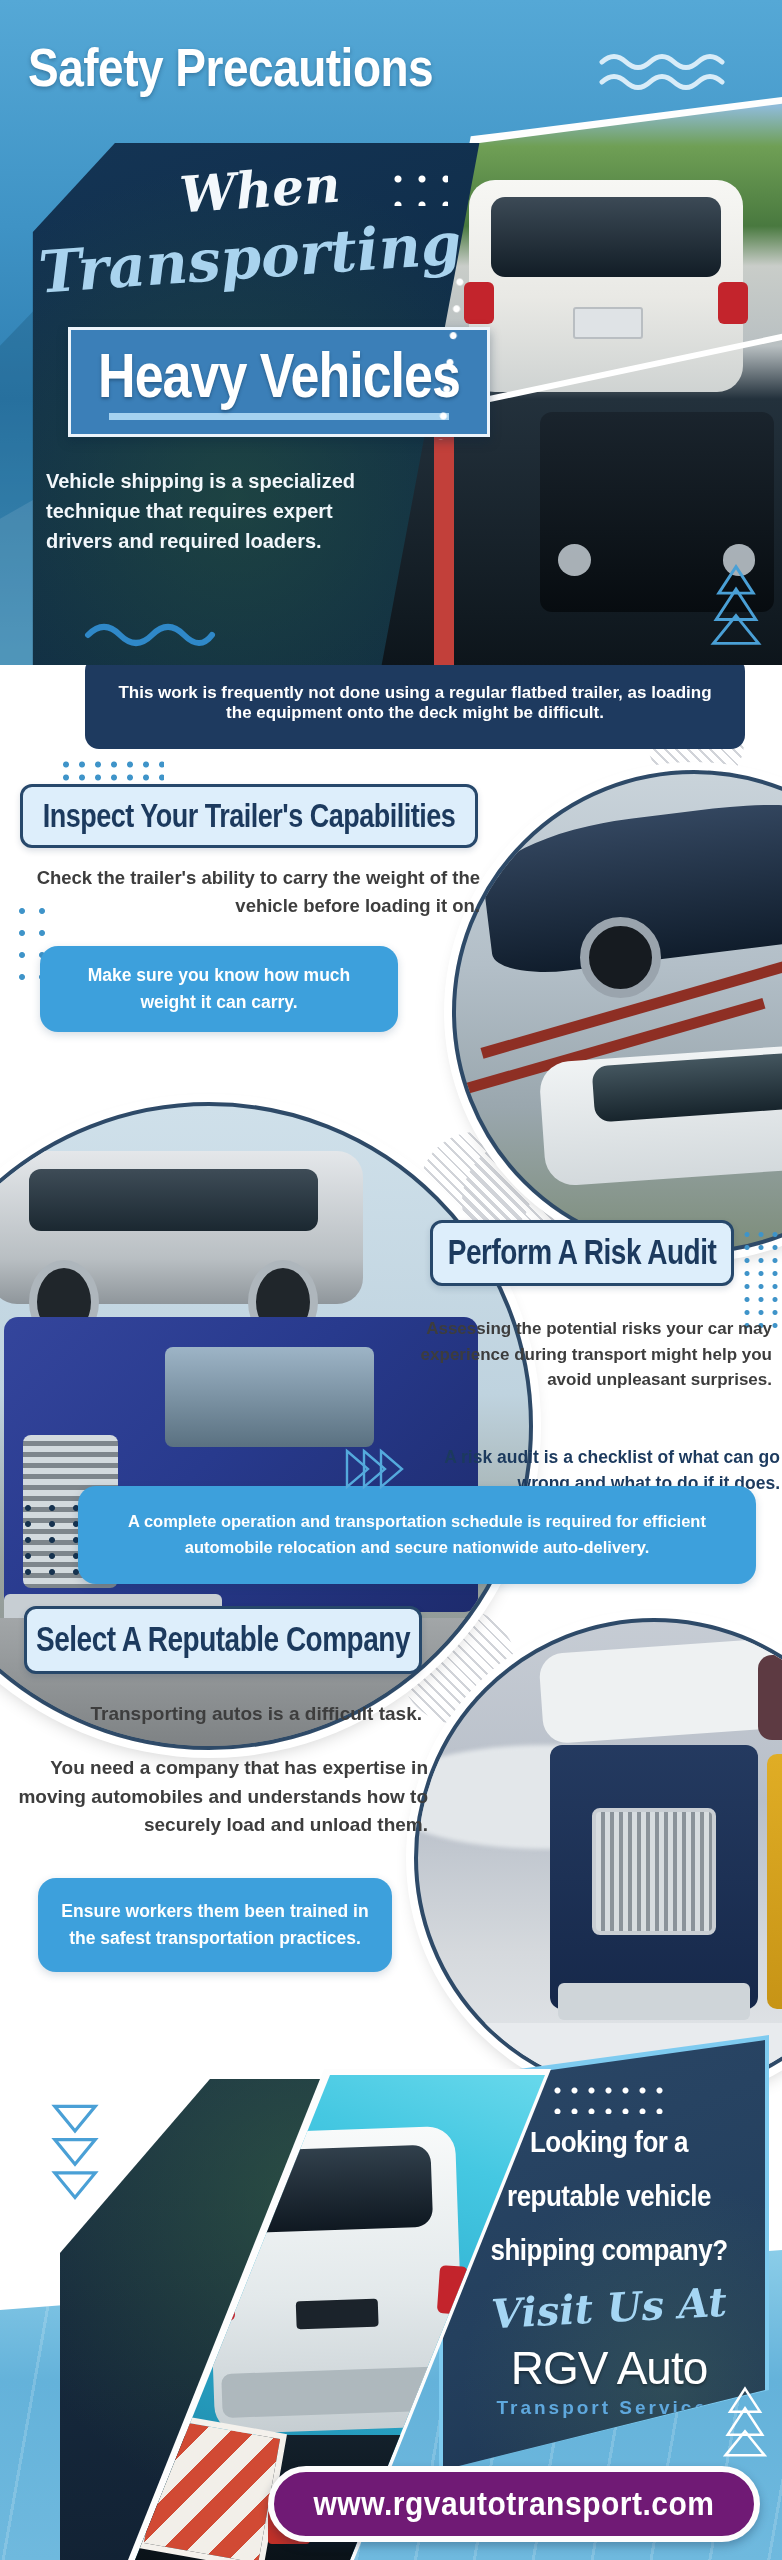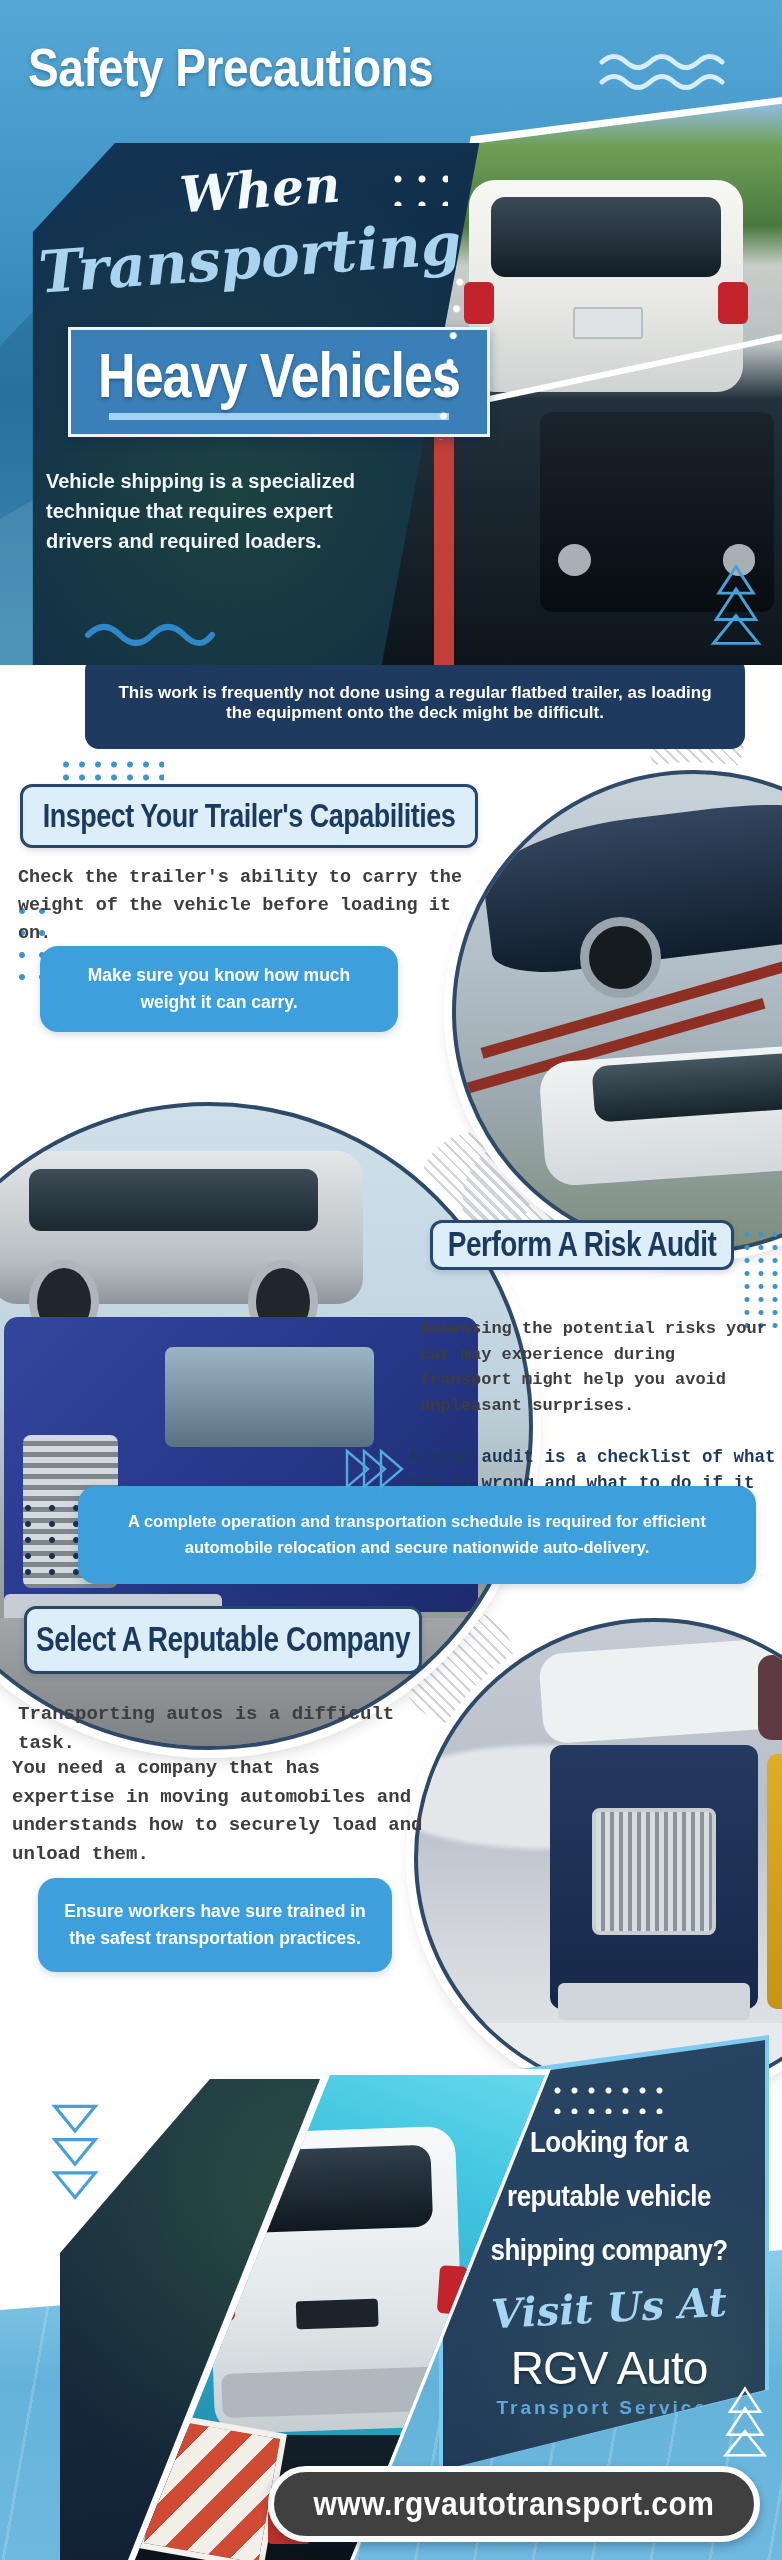--- a/index.html
+++ b/index.html
@@ -58,21 +58,21 @@
   .dots{position:absolute;}
   
   .hatch{position:absolute;border-radius:50%;z-index:0;opacity:.85;
         background:repeating-linear-gradient(45deg,#c9ccd2 0 2px,transparent 2px 8px);}
   .callout{position:absolute;background:#1e3a5f;border-radius:14px;color:#ffffff;
         display:flex;align-items:center;justify-content:center;text-align:center;z-index:1;
         font-weight:600;}
   .titlebox{position:absolute;background:#ddeefb;border:3px solid #27486b;border-radius:12px;
         box-sizing:border-box;display:flex;align-items:center;justify-content:center;
         color:#1c3a5e;font-weight:700;z-index:2;box-shadow:0 3px 6px rgba(20,50,80,.15);}
-  .bodytext{position:absolute;color:#3d3d3d;font-weight:600;text-align:left;line-height:1.5;z-index:2;font-family:Liberation Mono, monospace;}
+  .bodytext{position:absolute;color:#3d3d3d;font-weight:600;text-align:right;line-height:1.5;z-index:2;}
   .tipbox{position:absolute;background:#3da0dc;border-radius:18px;color:#ffffff;font-weight:700;
         display:flex;align-items:center;justify-content:center;text-align:center;z-index:2;
         line-height:1.55;box-shadow:0 3px 8px rgba(20,60,100,.18);}
   .photo-circle{position:absolute;border-radius:50%;border:4px solid #2e4a68;overflow:hidden;
         box-shadow:0 0 0 8px #ffffff,0 8px 18px rgba(0,0,0,.2);z-index:1;}
   .icon{position:absolute;z-index:3;}
   
   .c-tesla{background:linear-gradient(180deg,#c9d3da 0%,#b3bfc8 40%,#9aa7ae 70%,#7d8d7a 100%);}
   .t-darkcar{position:absolute;left:6%;top:8%;width:86%;height:30%;border-radius:38% 42% 18% 18%;
         background:linear-gradient(180deg,#33465f,#101d2c);transform:rotate(-7deg);}
@@ -159,21 +159,21 @@
   .bsuv-tl{left:-6px;transform:rotate(-6deg);}.bsuv-tr{right:-6px;transform:rotate(6deg);}
   .bsuv-plate{position:absolute;left:85px;top:170px;width:82px;height:28px;background:#1b232b;border-radius:4px;}
   .bsuv-skirt{position:absolute;left:8px;top:240px;width:234px;height:44px;background:#aeb8bd;border-radius:10px;}
   .bunder{position:absolute;left:120px;top:395px;width:420px;height:130px;
         background:linear-gradient(180deg,#13202b,#0a1218);}
   .hazard{position:absolute;left:148px;top:382px;width:128px;height:138px;transform:rotate(10deg);
         border:6px solid #f4f1ec;box-sizing:border-box;
         background:repeating-linear-gradient(125deg,#f2efe9 0 18px,#d14a34 18px 36px);}
   .redbit{position:absolute;left:268px;top:470px;width:42px;height:34px;background:#c03028;border-radius:4px;}
   .pill{position:absolute;left:268px;top:426px;width:492px;height:76px;z-index:5;
-        background:#404040;border:6px solid #fdfdfd;border-radius:46px;box-sizing:border-box;
+        background:#701a75;border:6px solid #fdfdfd;border-radius:46px;box-sizing:border-box;
         display:flex;align-items:center;justify-content:center;
         box-shadow:0 4px 10px rgba(10,30,60,.3);cursor:pointer;}
   .pill span{color:#ffffff;font-size:30px;font-weight:700;letter-spacing:0.5px;transform:scaleY(1.1);}
   .graycircle{position:absolute;border-radius:50%;background:#d9dde2;z-index:0;}
 </style>
 </head>
 <body>
 
 <div class="page">
 
@@ -268,21 +268,21 @@
     </div>
 
     <div class="b-cab">
       <div class="b-cab-win"></div>
       <div class="b-grille"></div>
       <div class="b-bumper"></div>
     </div>
     <div class="b-road"></div>
   </div>
 
-  <div class="titlebox" style="left:430px;top:1220px;width:304px;height:50px;font-size:28px;">
+  <div class="titlebox" style="left:430px;top:1220px;width:304px;height:66px;font-size:28px;">
     <span class="cond" style="transform:scaleY(1.25);">Perform A Risk Audit</span>
   </div>
   <div class="dots" style="left:740px;top:1228px;width:40px;height:106px;z-index:2;
        background-image:radial-gradient(circle,#3f94c9 2px,transparent 3px);background-size:14px 13px;"></div>
   <div class="bodytext" style="left:408px;top:1444px;width:372px;font-size:17.5px;font-weight:700;color:#1c3a5e;">A risk audit is a checklist of what can go wrong and what to do if it does.</div>
   <div class="bodytext" style="left:420px;top:1316px;width:352px;font-size:17px;">Assessing the potential risks your car may experience during transport might help you avoid unpleasant surprises.</div>
   <svg class="icon" style="left:344px;top:1446px;" width="62" height="46" viewBox="0 0 62 46">
     <path d="M3 5 L24 23 L3 41 Z" fill="none" stroke="#54aadd" stroke-width="2.4"></path>
     <path d="M20 5 L41 23 L20 41 Z" fill="none" stroke="#54aadd" stroke-width="2.4"></path>
     <path d="M37 5 L58 23 L37 41 Z" fill="none" stroke="#54aadd" stroke-width="2.4"></path>
@@ -309,21 +309,21 @@
     <div class="s-truck">
       <div class="s-grille"></div>
       <div class="s-bumper"></div>
     </div>
     <div class="s-ground"></div>
   </div>
 
   <div class="bodytext" style="left:12px;top:1754px;width:416px;font-size:19px;">You need a company that has expertise in moving automobiles and understands how to securely load and unload them.</div>
   <div class="bodytext" style="left:18px;top:1700px;width:404px;font-size:19px;">Transporting autos is a difficult task.</div>
   <div class="tipbox" style="left:38px;top:1878px;width:354px;height:94px;font-size:17.5px;padding:0 22px;box-sizing:border-box;">
-    <span>Ensure workers have sure trained in the safest transportation practices.</span>
+    <span>Ensure workers them been trained in the safest transportation practices.</span>
   </div>
 
   <div class="bottom">
     <div class="road">
       <div class="road-car" style="right:30px;top:70px;width:46px;height:30px;"></div>
       <div class="road-car" style="right:86px;top:96px;width:52px;height:34px;"></div>
     </div>
 
     <svg class="icon" style="left:46px;top:62px;" width="58" height="110" viewBox="0 0 40 76">
       <path d="M6 3 H34 L20 20 Z" fill="none" stroke="#4aa0d6" stroke-width="2.2"></path>

